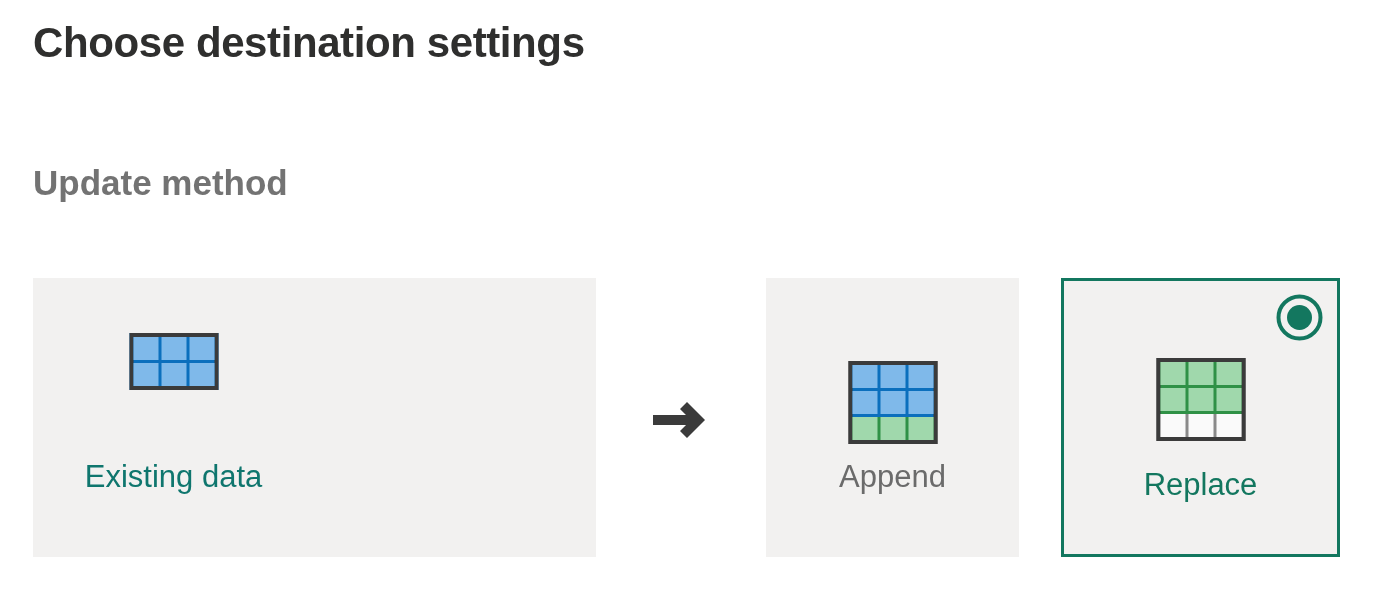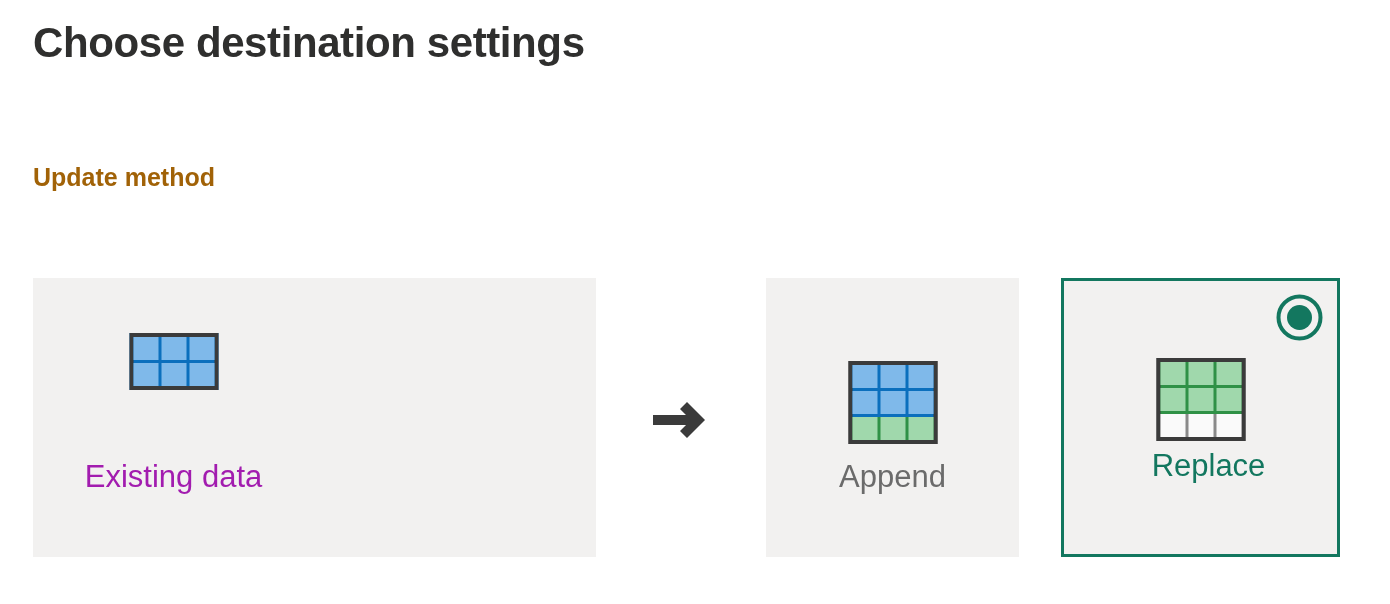--- a/index.html
+++ b/index.html
@@ -25,24 +25,24 @@
     font-weight: 700;
     line-height: 1.15;
     letter-spacing: -0.4px;
     color: #2f2f2e;
     white-space: nowrap;
   }
   .section-title {
     position: absolute;
     left: 33px;
     top: 163px;
-    font-size: 25px;
+    font-size: 35px;
     font-weight: 700;
     line-height: 1.15;
-    color: #a16207;
+    color: #737373;
     white-space: nowrap;
   }
 
   
   .tile {
     position: absolute;
     background: #f2f1f0;
     box-sizing: border-box;
   }
   .tile-source {
@@ -137,23 +137,23 @@
   
   .tile-label {
     position: absolute;
     left: 0;
     width: 100%;
     text-align: center;
     font-size: 31px;
     line-height: 1.2;
     white-space: nowrap;
   }
-  .tile-source .tile-label { top: 458px; color: #a21caf; }
+  .tile-source .tile-label { top: 458px; color: #0f766e; }
   .tile-append .tile-label { top: 180px; color: #6b6b6b; }
-  .tile-replace .tile-label { top: 166px; color: #13775f; padding-left: 8px; }
+  .tile-replace .tile-label { top: 185px; color: #13775f; }
   .source-col .tile-label { top: 180px; }
 
   
   .arrow {
     position: absolute;
     left: 653px;
     top: 399px;
     width: 60px;
     height: 42px;
     color: #3b3b3b;

